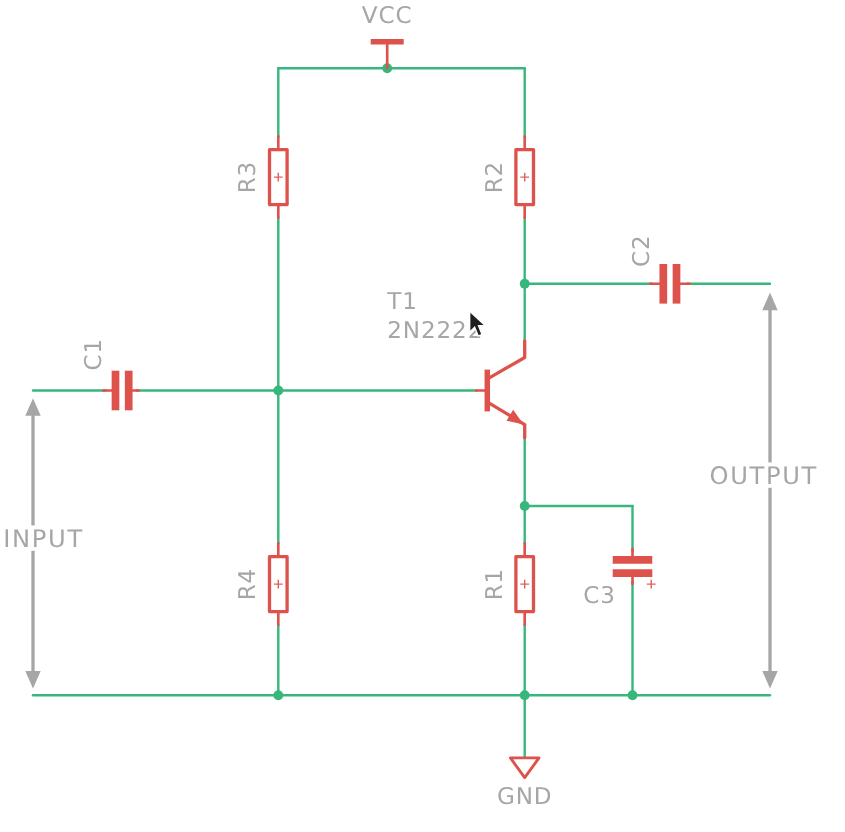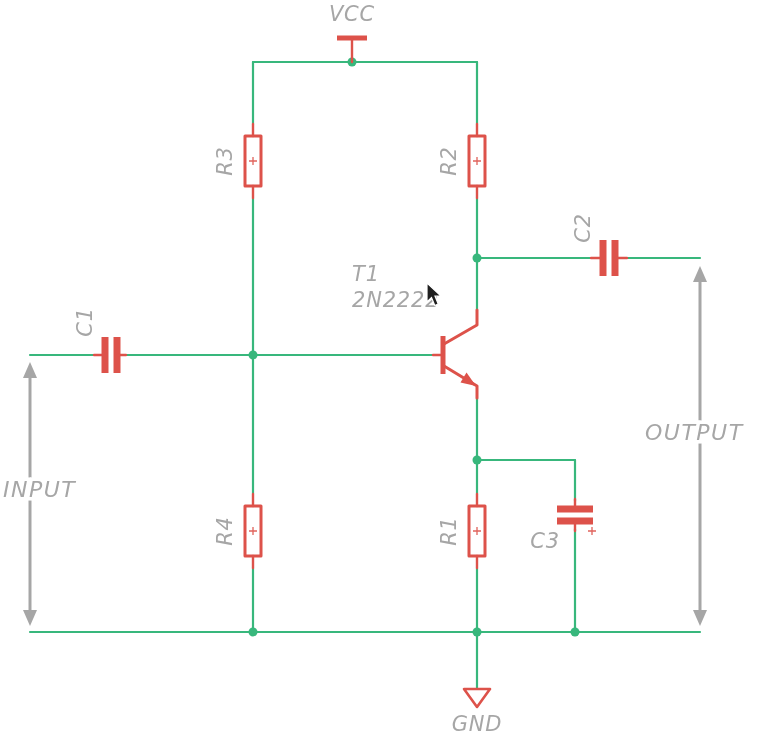--- a/index.html
+++ b/index.html
@@ -1,19 +1,19 @@
 <!DOCTYPE html>
 <html style="--wire: #38b77c; --part: #dd524a; --text: #a6a6a6; --canvas: #ffffff; --cursor: #1f1f1f;"><head>
 <meta charset="utf-8">
 <style>
   :root{
     --wire:#38b77c; --part:#dd524a; --text:#a6a6a6; --canvas:#ffffff; --cursor:#1f1f1f;
   }
   html,body{margin:0;padding:0;background:var(--canvas);}
-  .stage{width:768px;height:756px;position:relative;background:var(--canvas);font-style:italic;}
+  .stage{width:768px;height:756px;position:relative;background:var(--canvas);}
   svg{display:block;}
   .wire{stroke:var(--wire);stroke-width:2.2;fill:none;stroke-linecap:round;}
   .dot{fill:var(--wire);stroke:none;}
   .part{stroke:var(--part);stroke-width:3;fill:none;stroke-linecap:round;stroke-linejoin:round;}
   .part-bar{stroke:var(--part);stroke-width:5;fill:none;stroke-linecap:butt;}
   .plate{stroke:var(--part);stroke-width:7;fill:none;stroke-linecap:butt;}
   .lead{stroke:var(--part);stroke-width:2.4;fill:none;stroke-linecap:round;}
   .pfill{fill:var(--part);stroke:none;}
   .origin{stroke:var(--part);stroke-width:1.3;fill:none;opacity:.9;}
   .lbl{fill:var(--text);font-family:"DejaVu Sans","Liberation Sans",sans-serif;font-size:21px;letter-spacing:0.8px;}

